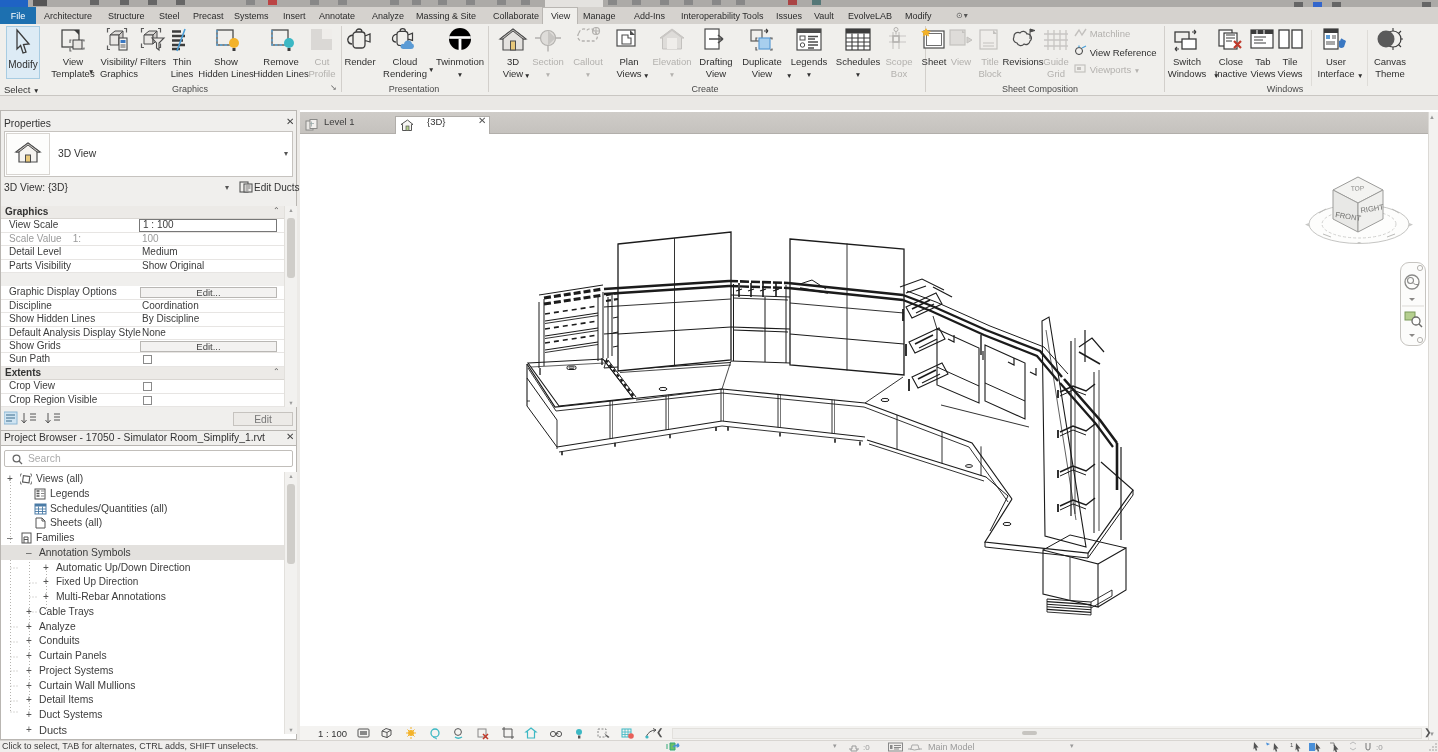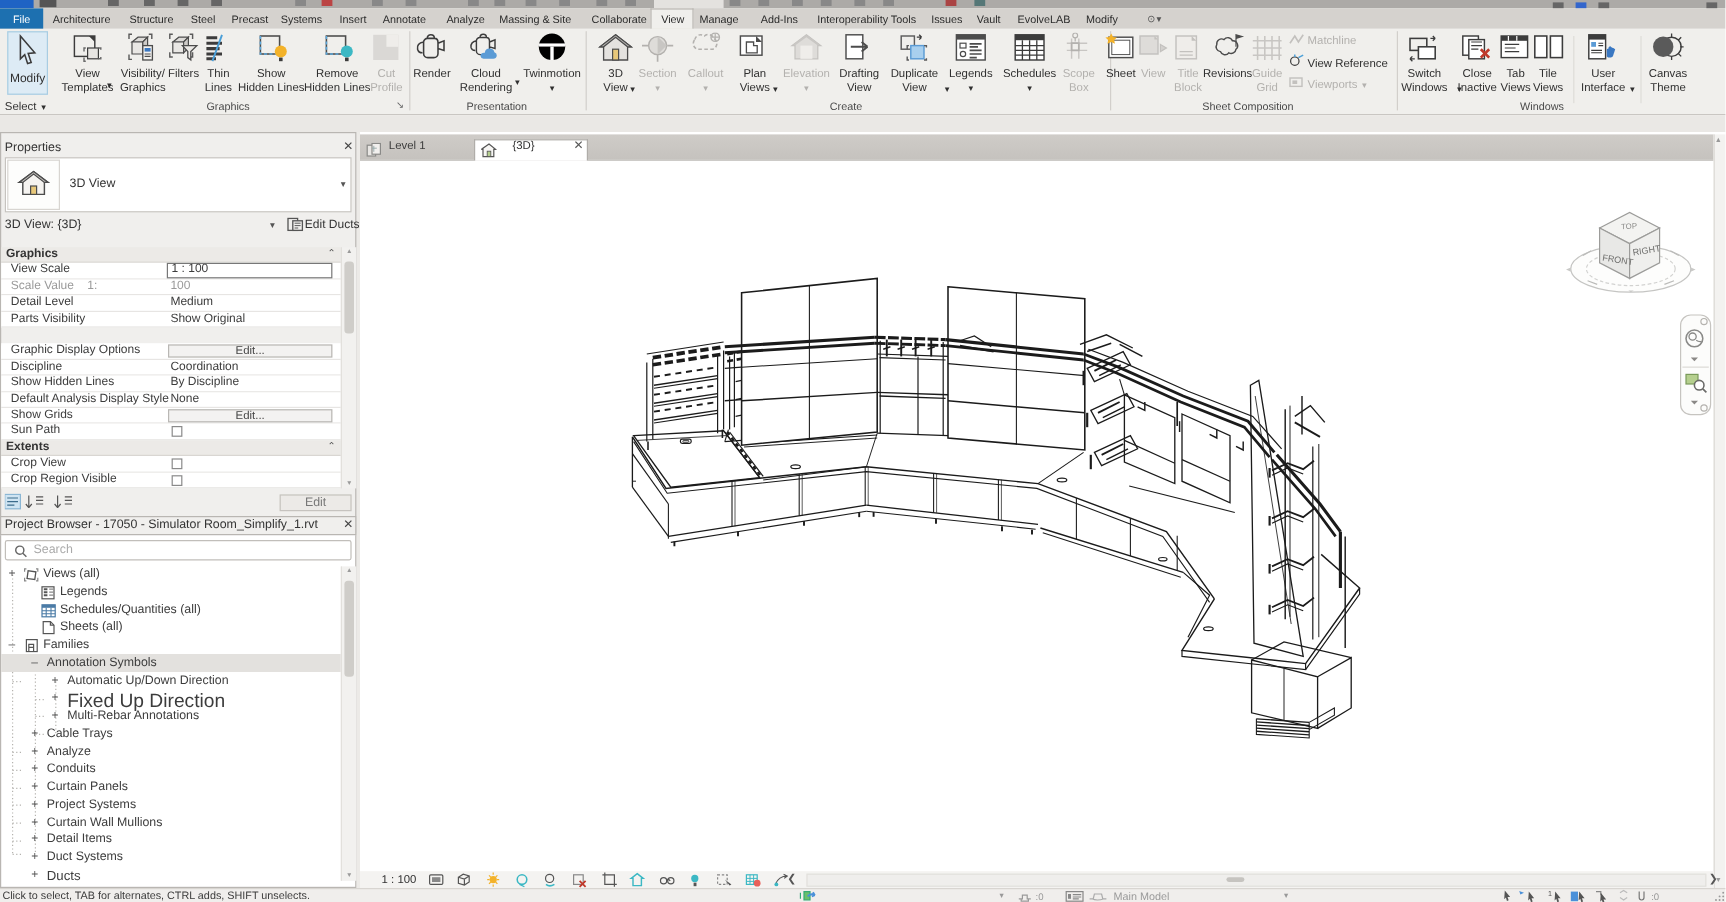--- a/index.html
+++ b/index.html
@@ -445,21 +445,21 @@
       <span class="abs" style="left:0;top:-1px;width:283px;height:15px;background:#e3e1de;"></span>
       <span class="texp abs" style="left:25px;">–</span>
       <span class="abs" style="left:38px;top:1px;font-size:10.3px;">Annotation Symbols</span>
     </div>
 <div class="trow" style="top:464.5px;">
       <span class="texp abs" style="left:42px;">+</span>
       <span class="abs" style="left:55px;top:1px;font-size:10.3px;">Automatic Up/Down Direction</span>
     </div>
 <div class="trow" style="top:479.2px;">
       <span class="texp abs" style="left:42px;">+</span>
-      <span class="abs" style="left:55px;top:1px;font-size:16px;">Fixed Up Direction</span>
+      <span class="abs" style="left:55px;top:1px;font-size:10px;">Fixed Up Direction</span>
     </div>
 <div class="trow" style="top:494.0px;">
       <span class="texp abs" style="left:42px;">+</span>
       <span class="abs" style="left:55px;top:1px;font-size:10.3px;">Multi-Rebar Annotations</span>
     </div>
 <div class="trow" style="top:508.8px;">
       <span class="texp abs" style="left:25px;">+</span>
       <span class="abs" style="left:38px;top:1px;font-size:10.3px;">Cable Trays</span>
     </div>
 <div class="trow" style="top:523.5px;">

